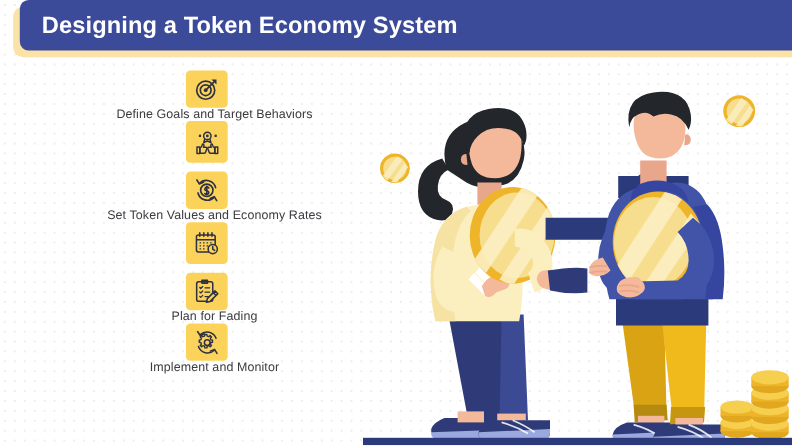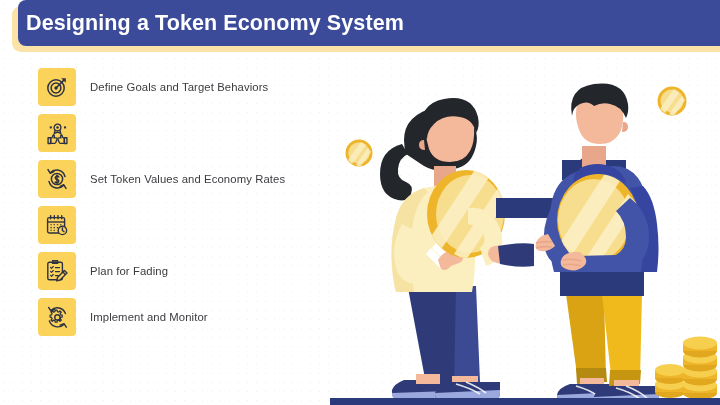--- a/index.html
+++ b/index.html
@@ -53,37 +53,38 @@
     border-radius: 8px 0 0 8px;
     z-index: 3;
     display: flex;
     align-items: center;
   }
   #title-text {
     color: #ffffff;
     font-size: 21.5px;
     font-weight: bold;
     letter-spacing: 0.1px;
-    padding-left: 8px;
+    padding-left: 20px;
     white-space: nowrap;
   }
 
   
   #list {
     position: absolute;
     left: 38px;
     top: 64px;
     width: 300px;
     z-index: 4;
   }
   .list-item {
     display: flex;
     align-items: center;
     height: 46px;
     margin-bottom: 0px;
+    flex-direction: column;
   }
   .icon-tile {
     width: 38px;
     height: 38px;
     min-width: 38px;
     background: #FBD35B;
     border-radius: 4px;
     display: flex;
     align-items: center;
     justify-content: center;

